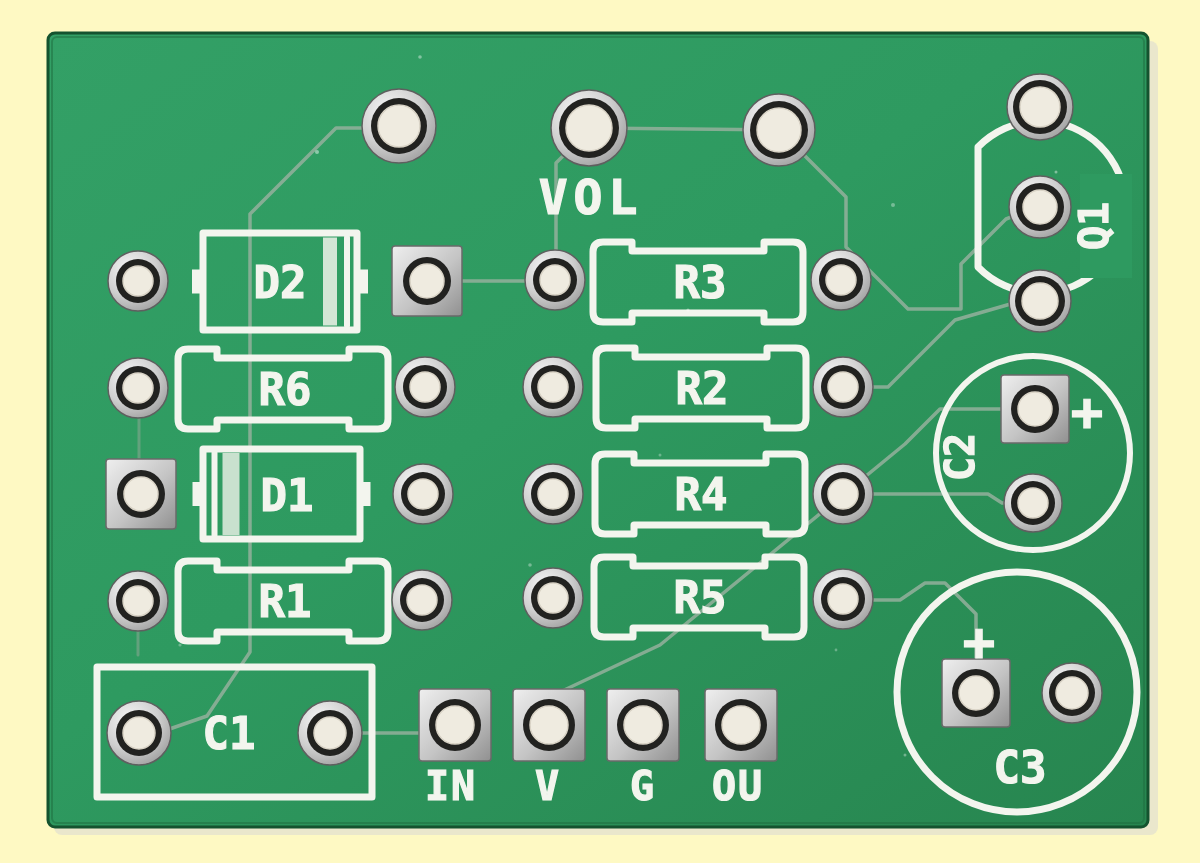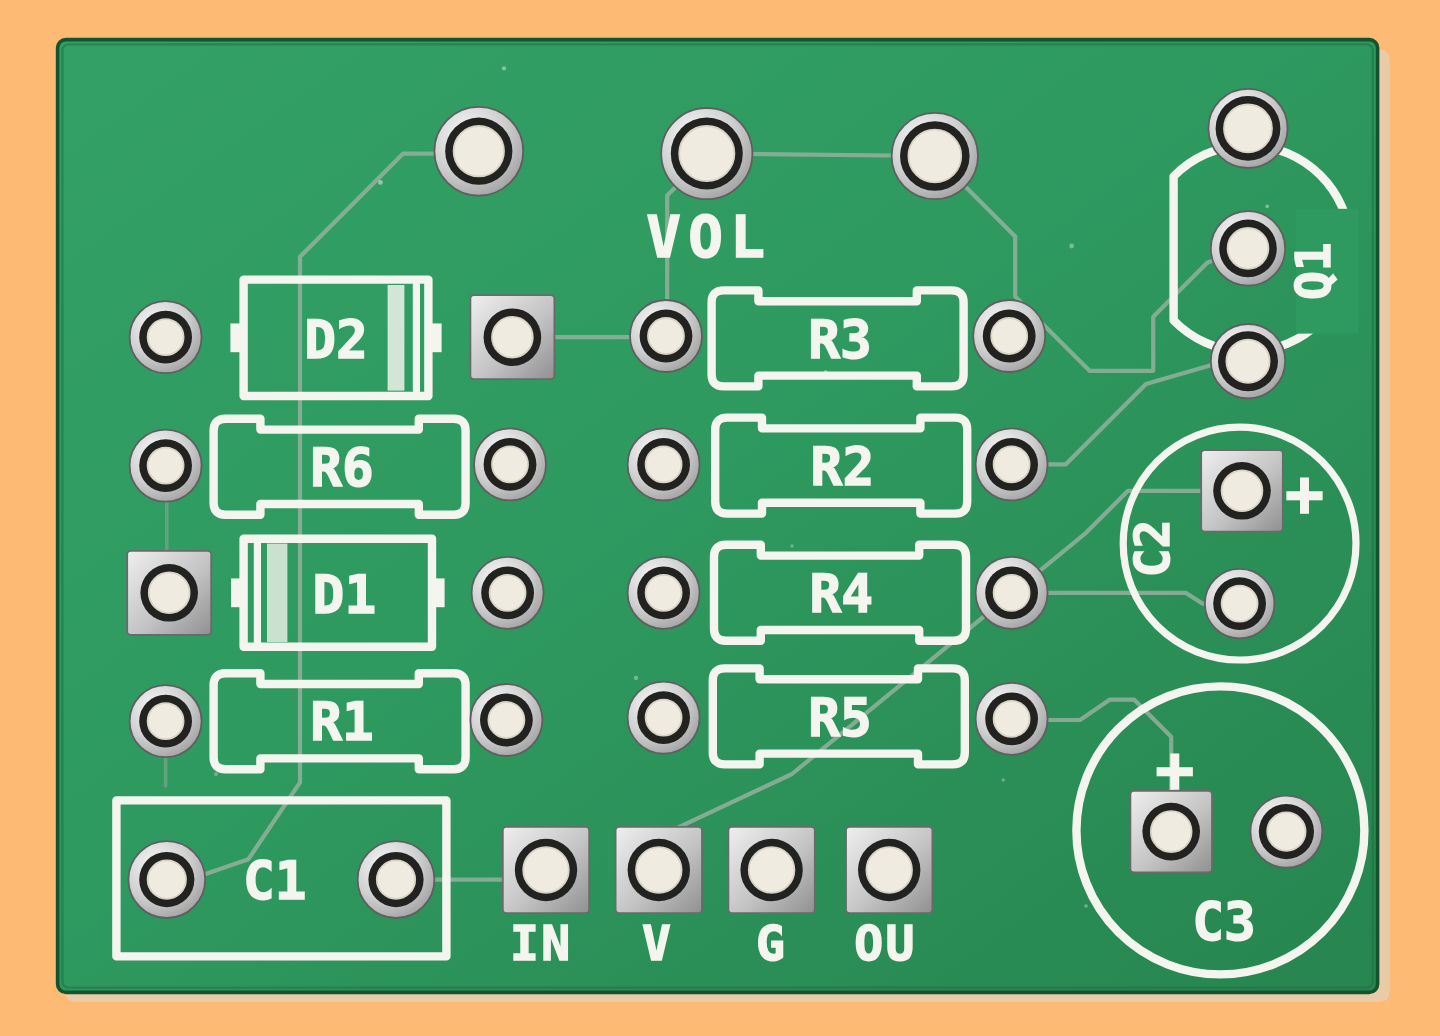--- a/index.html
+++ b/index.html
@@ -1,16 +1,16 @@
 <!DOCTYPE html>
 <html><head>
 <meta charset="utf-8">
 <style>
   html,body{margin:0;padding:0;background:#fbfbf8;}
-  .scene{position:relative;width:1200px;height:863px;background:#fdba74;overflow:hidden;
+  .scene{position:relative;width:1200px;height:863px;background:#fef9c3;overflow:hidden;
          font-family:"DejaVu Sans Mono", monospace;}
   svg{position:absolute;left:0;top:0;}
   .silk{stroke:#f3f5ee;fill:none;stroke-width:7;stroke-linejoin:round;stroke-linecap:round;}
   .silk-thin{stroke:#f3f5ee;fill:none;stroke-width:6;stroke-linejoin:round;stroke-linecap:round;}
   .silk-fill{fill:#f0f3ea;stroke:none;}
   .trace{stroke:#94b09c;fill:none;stroke-width:3.5;stroke-linejoin:round;stroke-linecap:round;opacity:.85;}
   .trace2{stroke:#85a68f;fill:none;stroke-width:3;stroke-linejoin:round;stroke-linecap:round;opacity:.6;}
   text.silk-txt{fill:#f3f5ee;font-family:"DejaVu Sans Mono",monospace;font-weight:bold;
                 text-anchor:middle;stroke:#f3f5ee;stroke-width:1.2;}
 </style>

